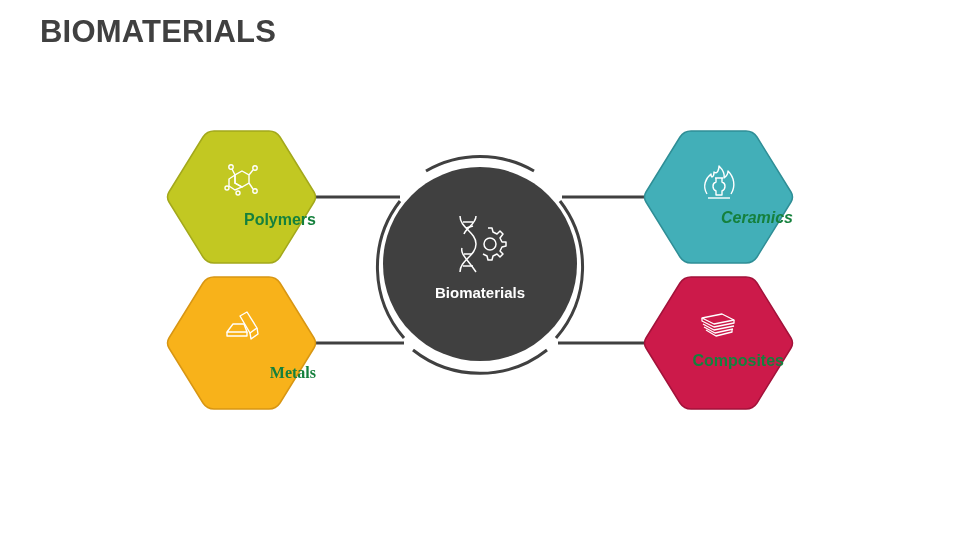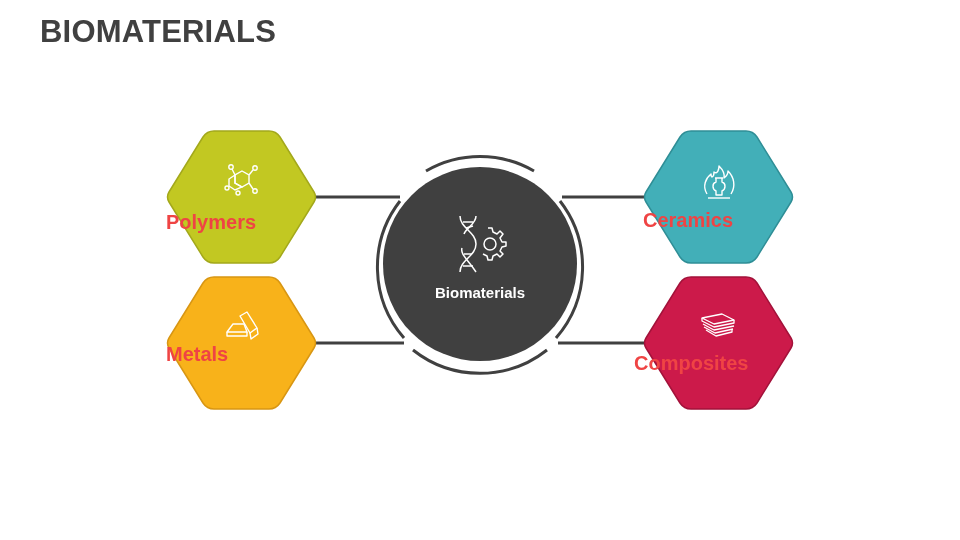--- a/index.html
+++ b/index.html
@@ -1,22 +1,22 @@
 <!DOCTYPE html>
 <html><head>
 <meta charset="utf-8">
 <style>
   html, body { margin:0; padding:0; }
   body { width:960px; height:540px; background:#ffffff; position:relative; overflow:hidden;
          font-family:"Liberation Sans", "DejaVu Sans", sans-serif; }
   .title { position:absolute; left:40px; top:14px; font-size:31px; font-weight:bold; color:#404040;
            letter-spacing:0.2px; font-family:"Liberation Sans", sans-serif; }
   svg.diagram { position:absolute; left:0; top:0; }
-  .hex-label { position:absolute; width:150px; text-align:left; color:#ef4444; font-weight:bold;
-               font-size:20px; font-family:"Liberation Sans", sans-serif; }
+  .hex-label { position:absolute; width:150px; text-align:right; color:#15803d; font-weight:bold;
+               font-size:16px; font-family:"Liberation Sans", sans-serif; }
   .hex-icon { position:absolute; width:40px; height:40px; }
   .center-label { position:absolute; left:380px; width:200px; top:284px; text-align:center; color:#ffffff;
                   font-weight:bold; font-size:15px; font-family:"Liberation Sans", sans-serif; }
   .center-icon { position:absolute; left:452px; top:214px; width:56px; height:60px; }
 </style>
 </head>
 <body>
 
 <div class="title">BIOMATERIALS</div>
 
@@ -68,30 +68,30 @@
   <div class="hex-label" style="left:166px;top:211px;">Polymers</div>
 </div>
 
 <div>
   <svg class="hex-icon" style="left:222px;top:308px;" viewBox="0 0 40 40" fill="none" stroke="#ffffff" stroke-width="1.4" stroke-linejoin="round">
     <path d="M 5 24 L 11 16 L 22 16 L 25 24 Z"></path>
     <path d="M 5 24 L 5 28 L 25 28 L 25 24"></path>
     <path d="M 18 8 L 25 4 L 35 20 L 28 25 Z"></path>
     <path d="M 28 25 L 29 31 L 36 26 L 35 20"></path>
   </svg>
-  <div class="hex-label" style="left:166px;top:343px;">Metals</div>
+  <div class="hex-label" style="left:166px;top:364px;font-family:Liberation Serif, serif;">Metals</div>
 </div>
 
 <div>
   <svg class="hex-icon" style="left:699px;top:164px;" viewBox="0 0 40 40" fill="none" stroke="#ffffff" stroke-width="1.4" stroke-linejoin="round">
     <path d="M 8 30 C 3 22 7 14 12 10 C 12 15 15 13 15 8 C 19 11 20 4 20 2 C 24 6 26 10 25 14 C 28 12 29 9 29 7 C 35 13 37 22 32 30"></path>
     <path d="M 16 14 L 24 14 M 17 14 L 17 18 C 13 19 13 25 17 27 L 17 31 L 23 31 L 23 27 C 27 25 27 19 23 18 L 23 14"></path>
     <line x1="9" y1="34" x2="31" y2="34"></line>
   </svg>
-  <div class="hex-label" style="left:643px;top:209px;">Ceramics</div>
+  <div class="hex-label" style="left:643px;top:209px;font-style:italic;">Ceramics</div>
 </div>
 
 <div>
   <svg class="hex-icon" style="left:698px;top:308px;" viewBox="0 0 40 40" fill="none" stroke="#ffffff" stroke-width="1.3" stroke-linejoin="round">
     <path d="M 4 10 L 24 6 L 36 12 L 16 16 Z"></path>
     <path d="M 4 10 L 4 13 L 16 19 L 36 15 L 36 12"></path>
     <path d="M 5 16 L 16 22 L 36 18"></path>
     <path d="M 6 19 L 17 25 L 35 21"></path>
     <path d="M 8 22 L 18 28 L 34 24 L 34 21"></path>
   </svg>

